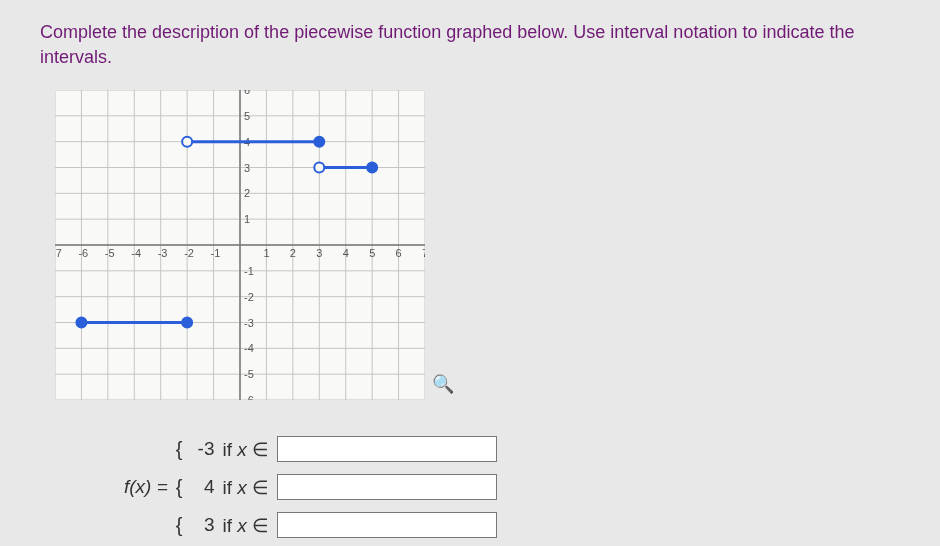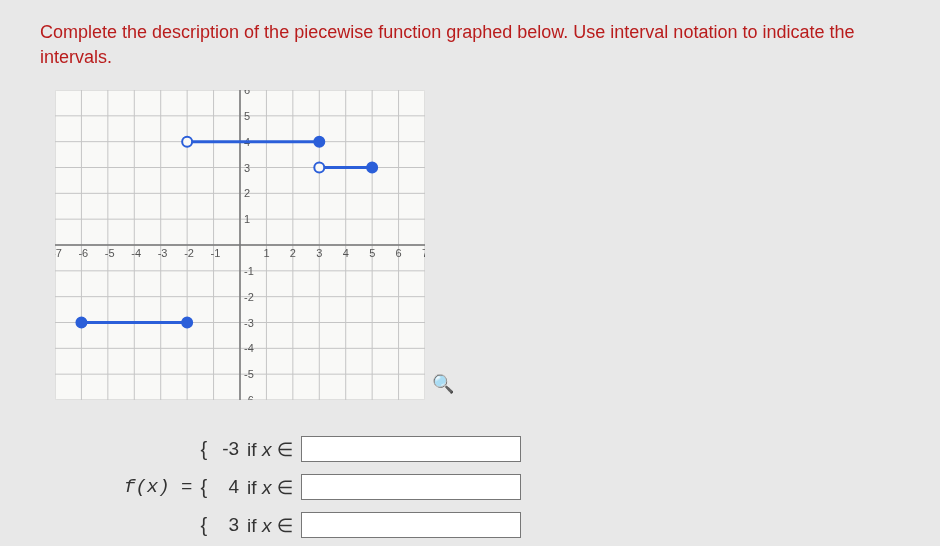--- a/index.html
+++ b/index.html
@@ -7,21 +7,21 @@
     padding: 20px 40px;
     background: #e8e8e8;
     font-family: Arial, sans-serif;
     color: #333;
     width: 940px;
     height: 546px;
     box-sizing: border-box;
   }
   .instructions {
     font-size: 18px;
-    color: #b91c1c;
+    color: #701a75;
     margin-bottom: 20px;
     line-height: 1.4;
   }
   .graph-wrap {
     position: relative;
     width: 370px;
     height: 310px;
     margin: 10px 0 30px 15px;
   }
   .magnifier {
@@ -69,21 +69,20 @@
     border-collapse: collapse;
   }
   .func-area td {
     padding: 6px 4px;
     vertical-align: middle;
   }
   .lhs {
     font-style: italic;
     padding-right: 8px;
     white-space: nowrap;
-    font-family: Liberation Mono, monospace;
   }
   .brace {
     font-size: 20px;
     padding-right: 4px;
   }
   .val {
     min-width: 24px;
     text-align: right;
     padding-right: 6px;
   }

